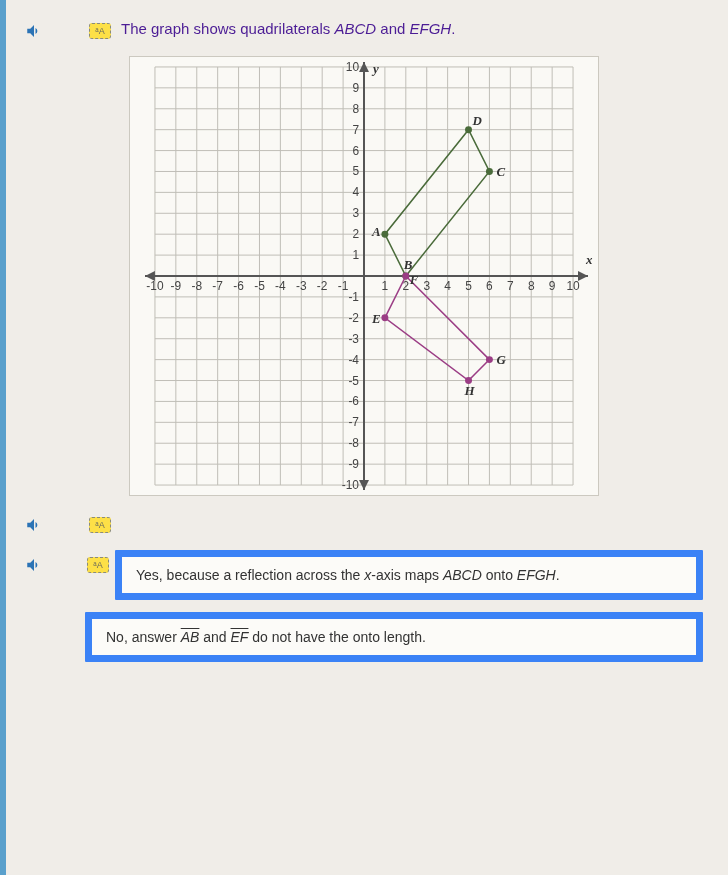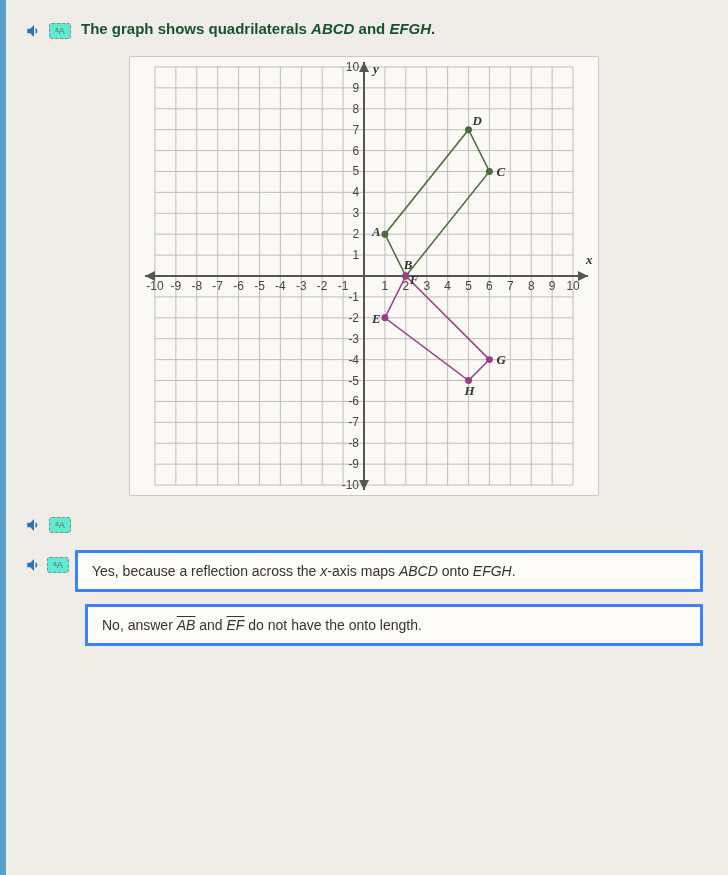--- a/index.html
+++ b/index.html
@@ -28,27 +28,27 @@
     height: 16px;
     flex-shrink: 0;
     margin-top: 3px;
     border: 1px dashed #8b8b7a;
     border-radius: 3px;
     font-size: 9px;
     display: flex;
     align-items: center;
     justify-content: center;
     color: #6b6b5a;
-    background: #5eead4;
+    background: #fde047;
+    margin-left: 40px;
   }
   .prompt-text {
     font-size: 15px;
-    color: #14532d;
+    color: #4c1d95;
     padding-left: 4px;
-    font-weight: bold;
   }
   .prompt-text i { font-style: italic; }
   .graph-wrap {
     display: flex;
     justify-content: center;
     margin: 0 0 18px 0;
   }
   svg.graph {
     width: 470px;
     height: 440px;
@@ -60,21 +60,21 @@
   .axis-label { font-size: 12px; fill: #444; font-family: Arial, sans-serif; }
   .point-label { font-size: 13px; fill: #333; font-style: italic; font-weight: bold; font-family: 'Times New Roman', serif; }
   .quad-abcd { fill: none; stroke: #4a6b3a; stroke-width: 1.5; }
   .quad-efgh { fill: none; stroke: #9b3d85; stroke-width: 1.5; }
   .pt-abcd { fill: #4a6b3a; }
   .pt-efgh { fill: #9b3d85; }
   .answers {
     padding-left: 60px;
   }
   .answer-box {
-    border: 3px solid #3b82f6;
+    border: 7px solid #3b82f6;
     background: #fcfbf8;
     padding: 10px 14px;
     margin-bottom: 12px;
     font-size: 14px;
     color: #333;
     border-radius: 1px;
     cursor: pointer;
   }
   .answer-row {
     display: flex;

